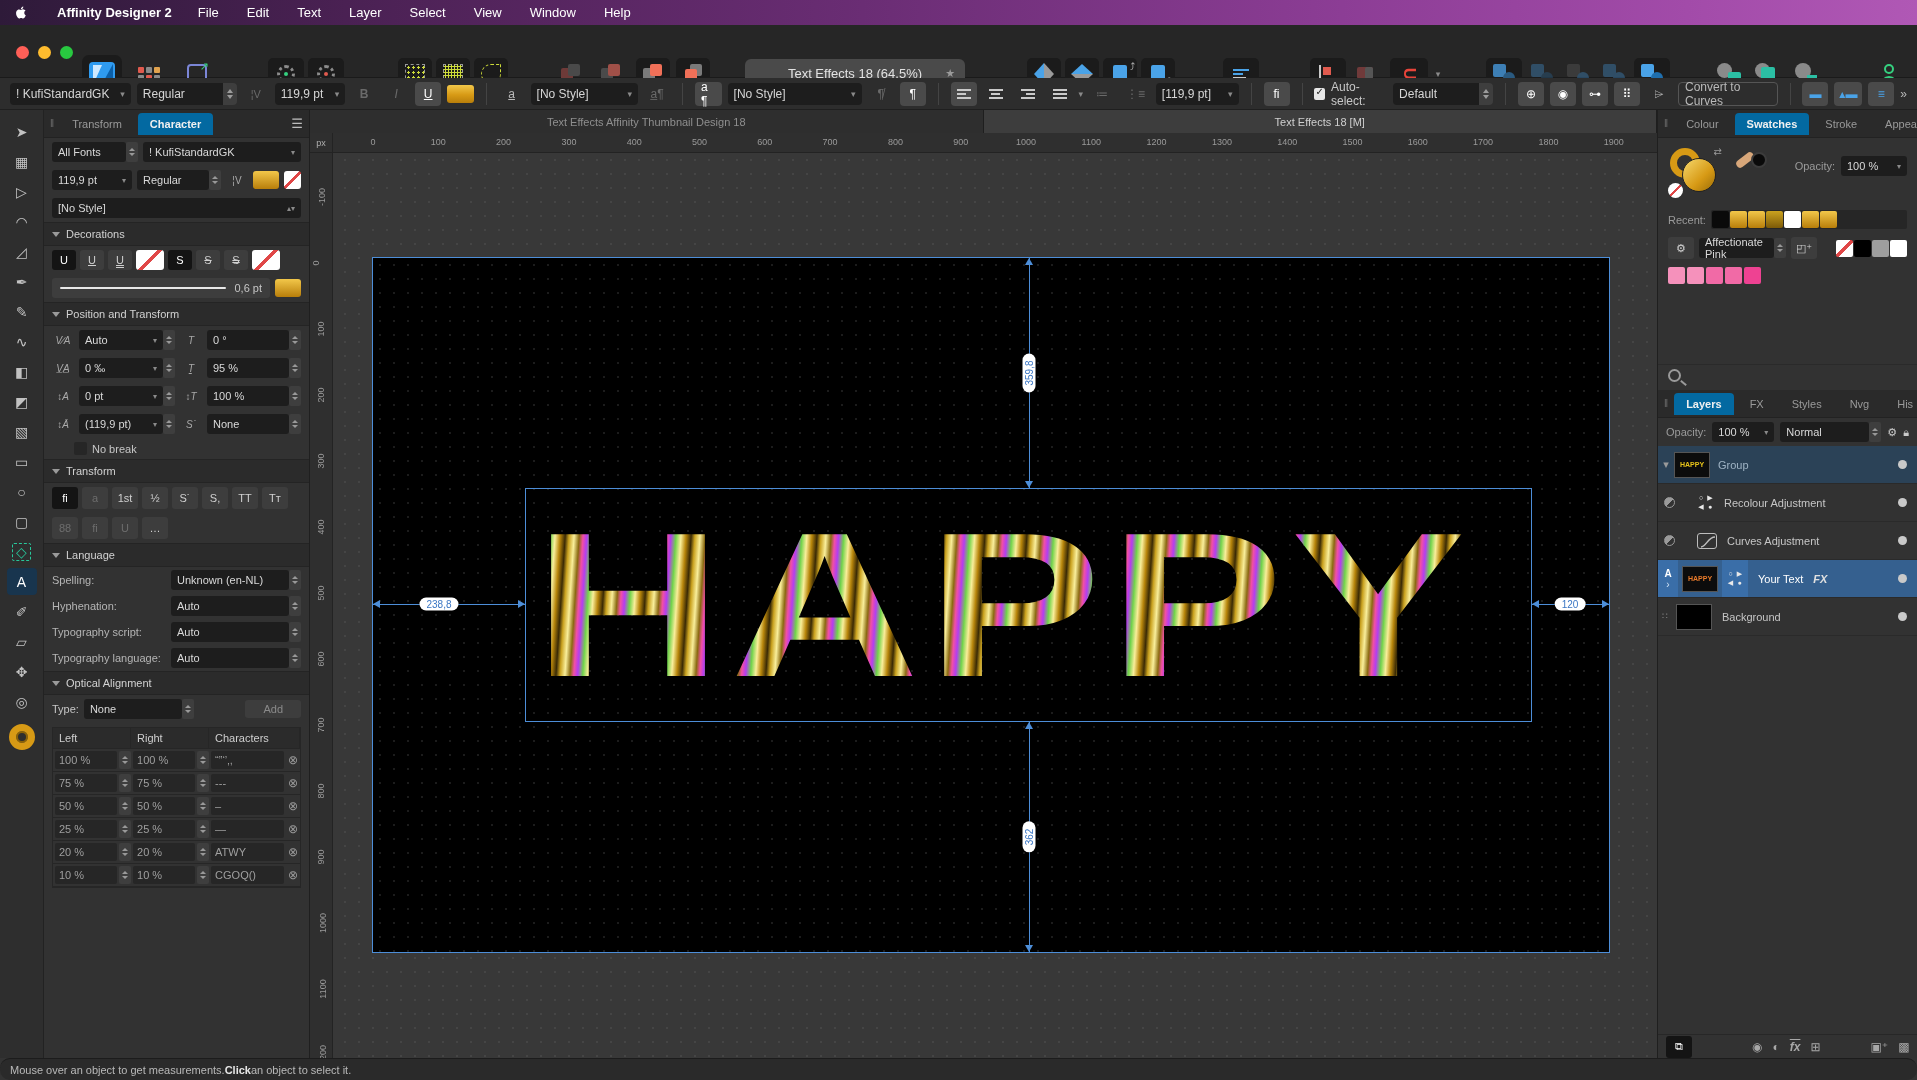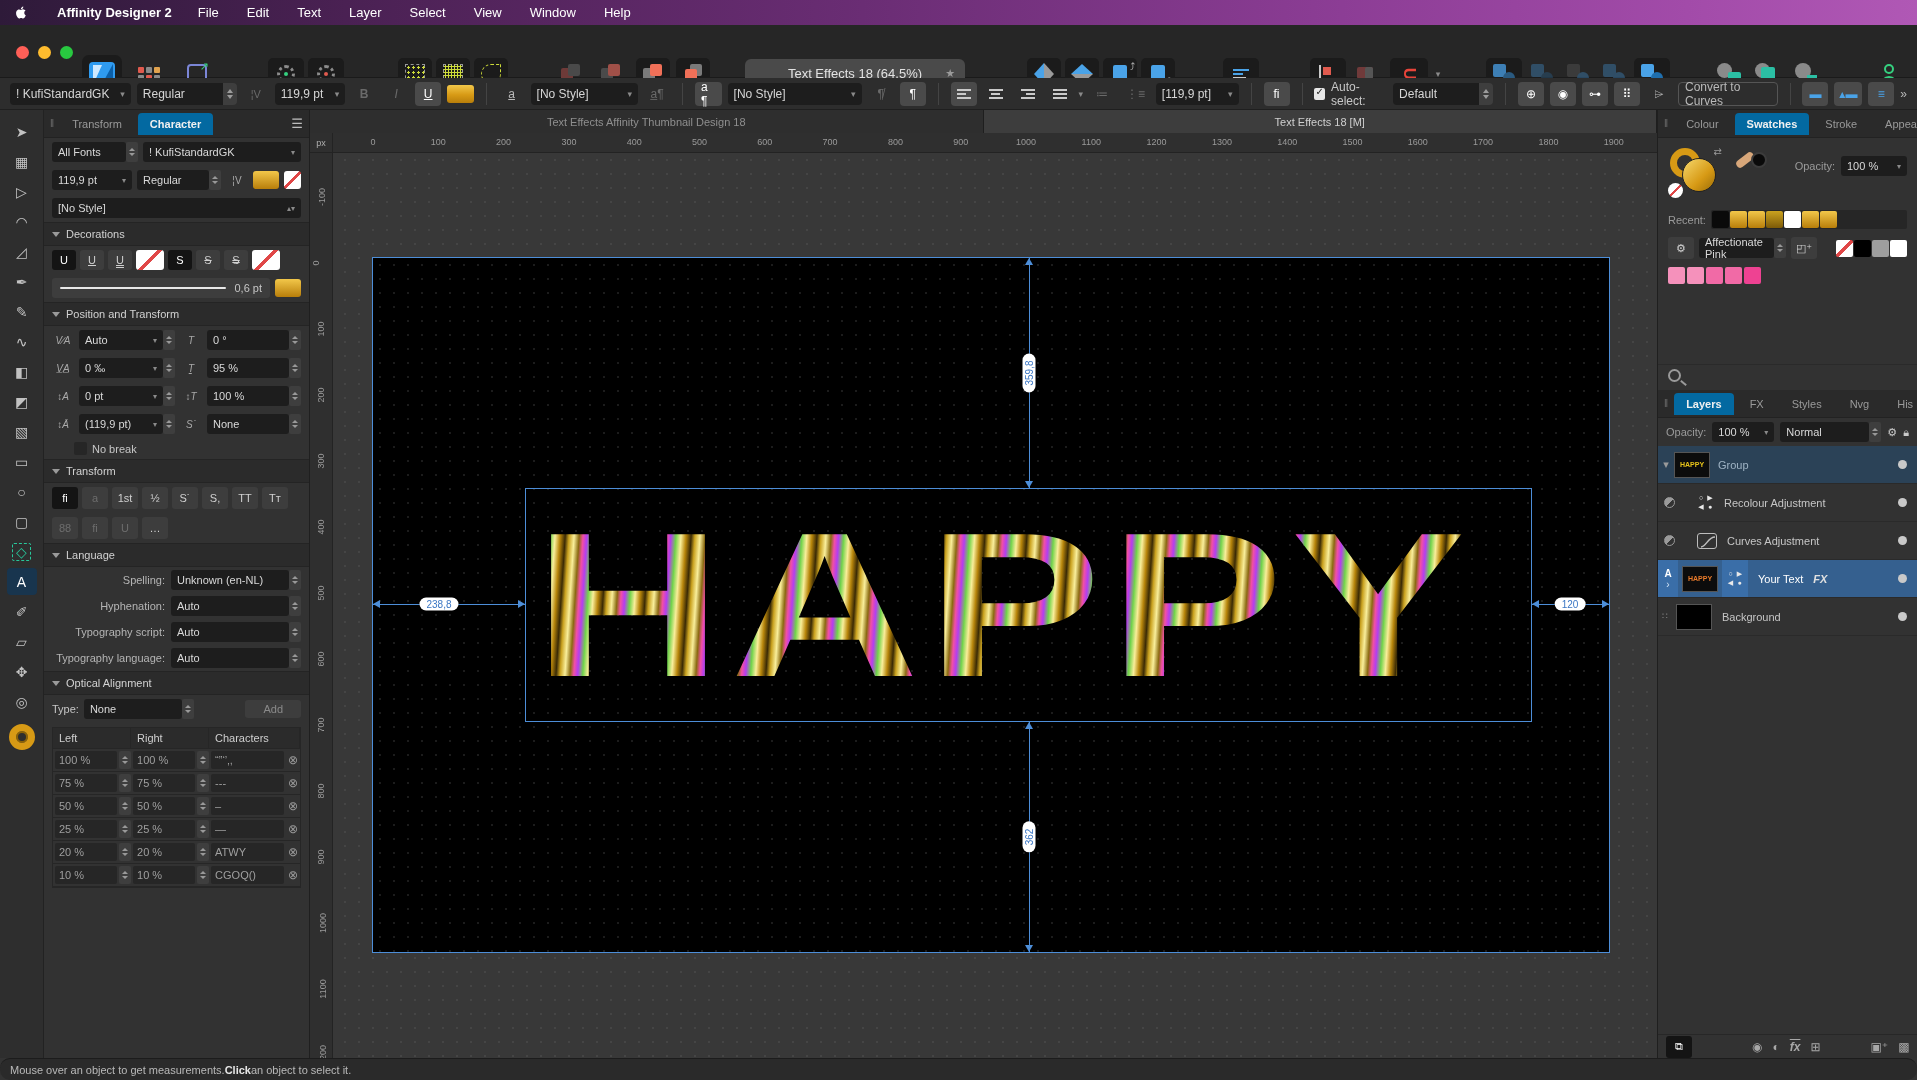--- a/index.html
+++ b/index.html
@@ -93,21 +93,21 @@
   .deco-none,.sw-none{background:linear-gradient(135deg,transparent 44%,#e04747 44%,#e04747 56%,transparent 56%),#fff;}
   .deco-none{width:28px;height:20px;border-radius:3px;}
   .strokeline{flex:1;height:20px;background:#3d3d3d;border-radius:3px;display:flex;align-items:center;padding:0 8px;gap:8px;}
   .strokeline i{flex:1;height:2px;background:#e8e8e8;border-radius:2px;}
   .gold-sm{width:26px;height:18px;border-radius:3px;background:linear-gradient(180deg,#f2c74a,#b87e0a);flex:none;}
   .icolab{width:22px;color:#a9a9a9;font-size:10px;text-align:center;flex:none;font-style:italic;}
   .typobtn{min-width:26px;height:22px;border-radius:3px;background:#3d3d3d;color:#d0d0d0;display:flex;align-items:center;justify-content:center;font-size:11px;padding:0 4px;}
   .typobtn.active{background:#141414;color:#fff;}
   .typobtn.dim{color:#6d6d6d;}
   .langrow{display:flex;align-items:center;gap:6px;padding:3px 8px;}
-  .langrow .lab{flex:1;text-align:right;color:#b5b5b5;}
+  .langrow .lab{flex:1;text-align:left;color:#b5b5b5;}
   .langrow .val{width:130px;flex:none;}
   .opt-table{margin:4px 8px;border:1px solid #262626;}
   .opt-head{display:flex;background:#2b2b2b;border-bottom:1px solid #262626;color:#cfcfcf;}
   .opt-head span{padding:4px 6px;border-right:1px solid #262626;}
   .opt-row{display:flex;align-items:center;border-bottom:1px solid #262626;padding:2px 2px;gap:2px;color:#9f9f9f;}
   .opt-cell{background:#262626;height:18px;border-radius:2px;display:flex;align-items:center;padding:0 4px;}
   .del{color:#9a9a9a;font-size:12px;margin-left:2px;}
 
   
   #canvas{position:absolute;left:310px;top:110px;width:1347px;height:948px;background:#383838;}

